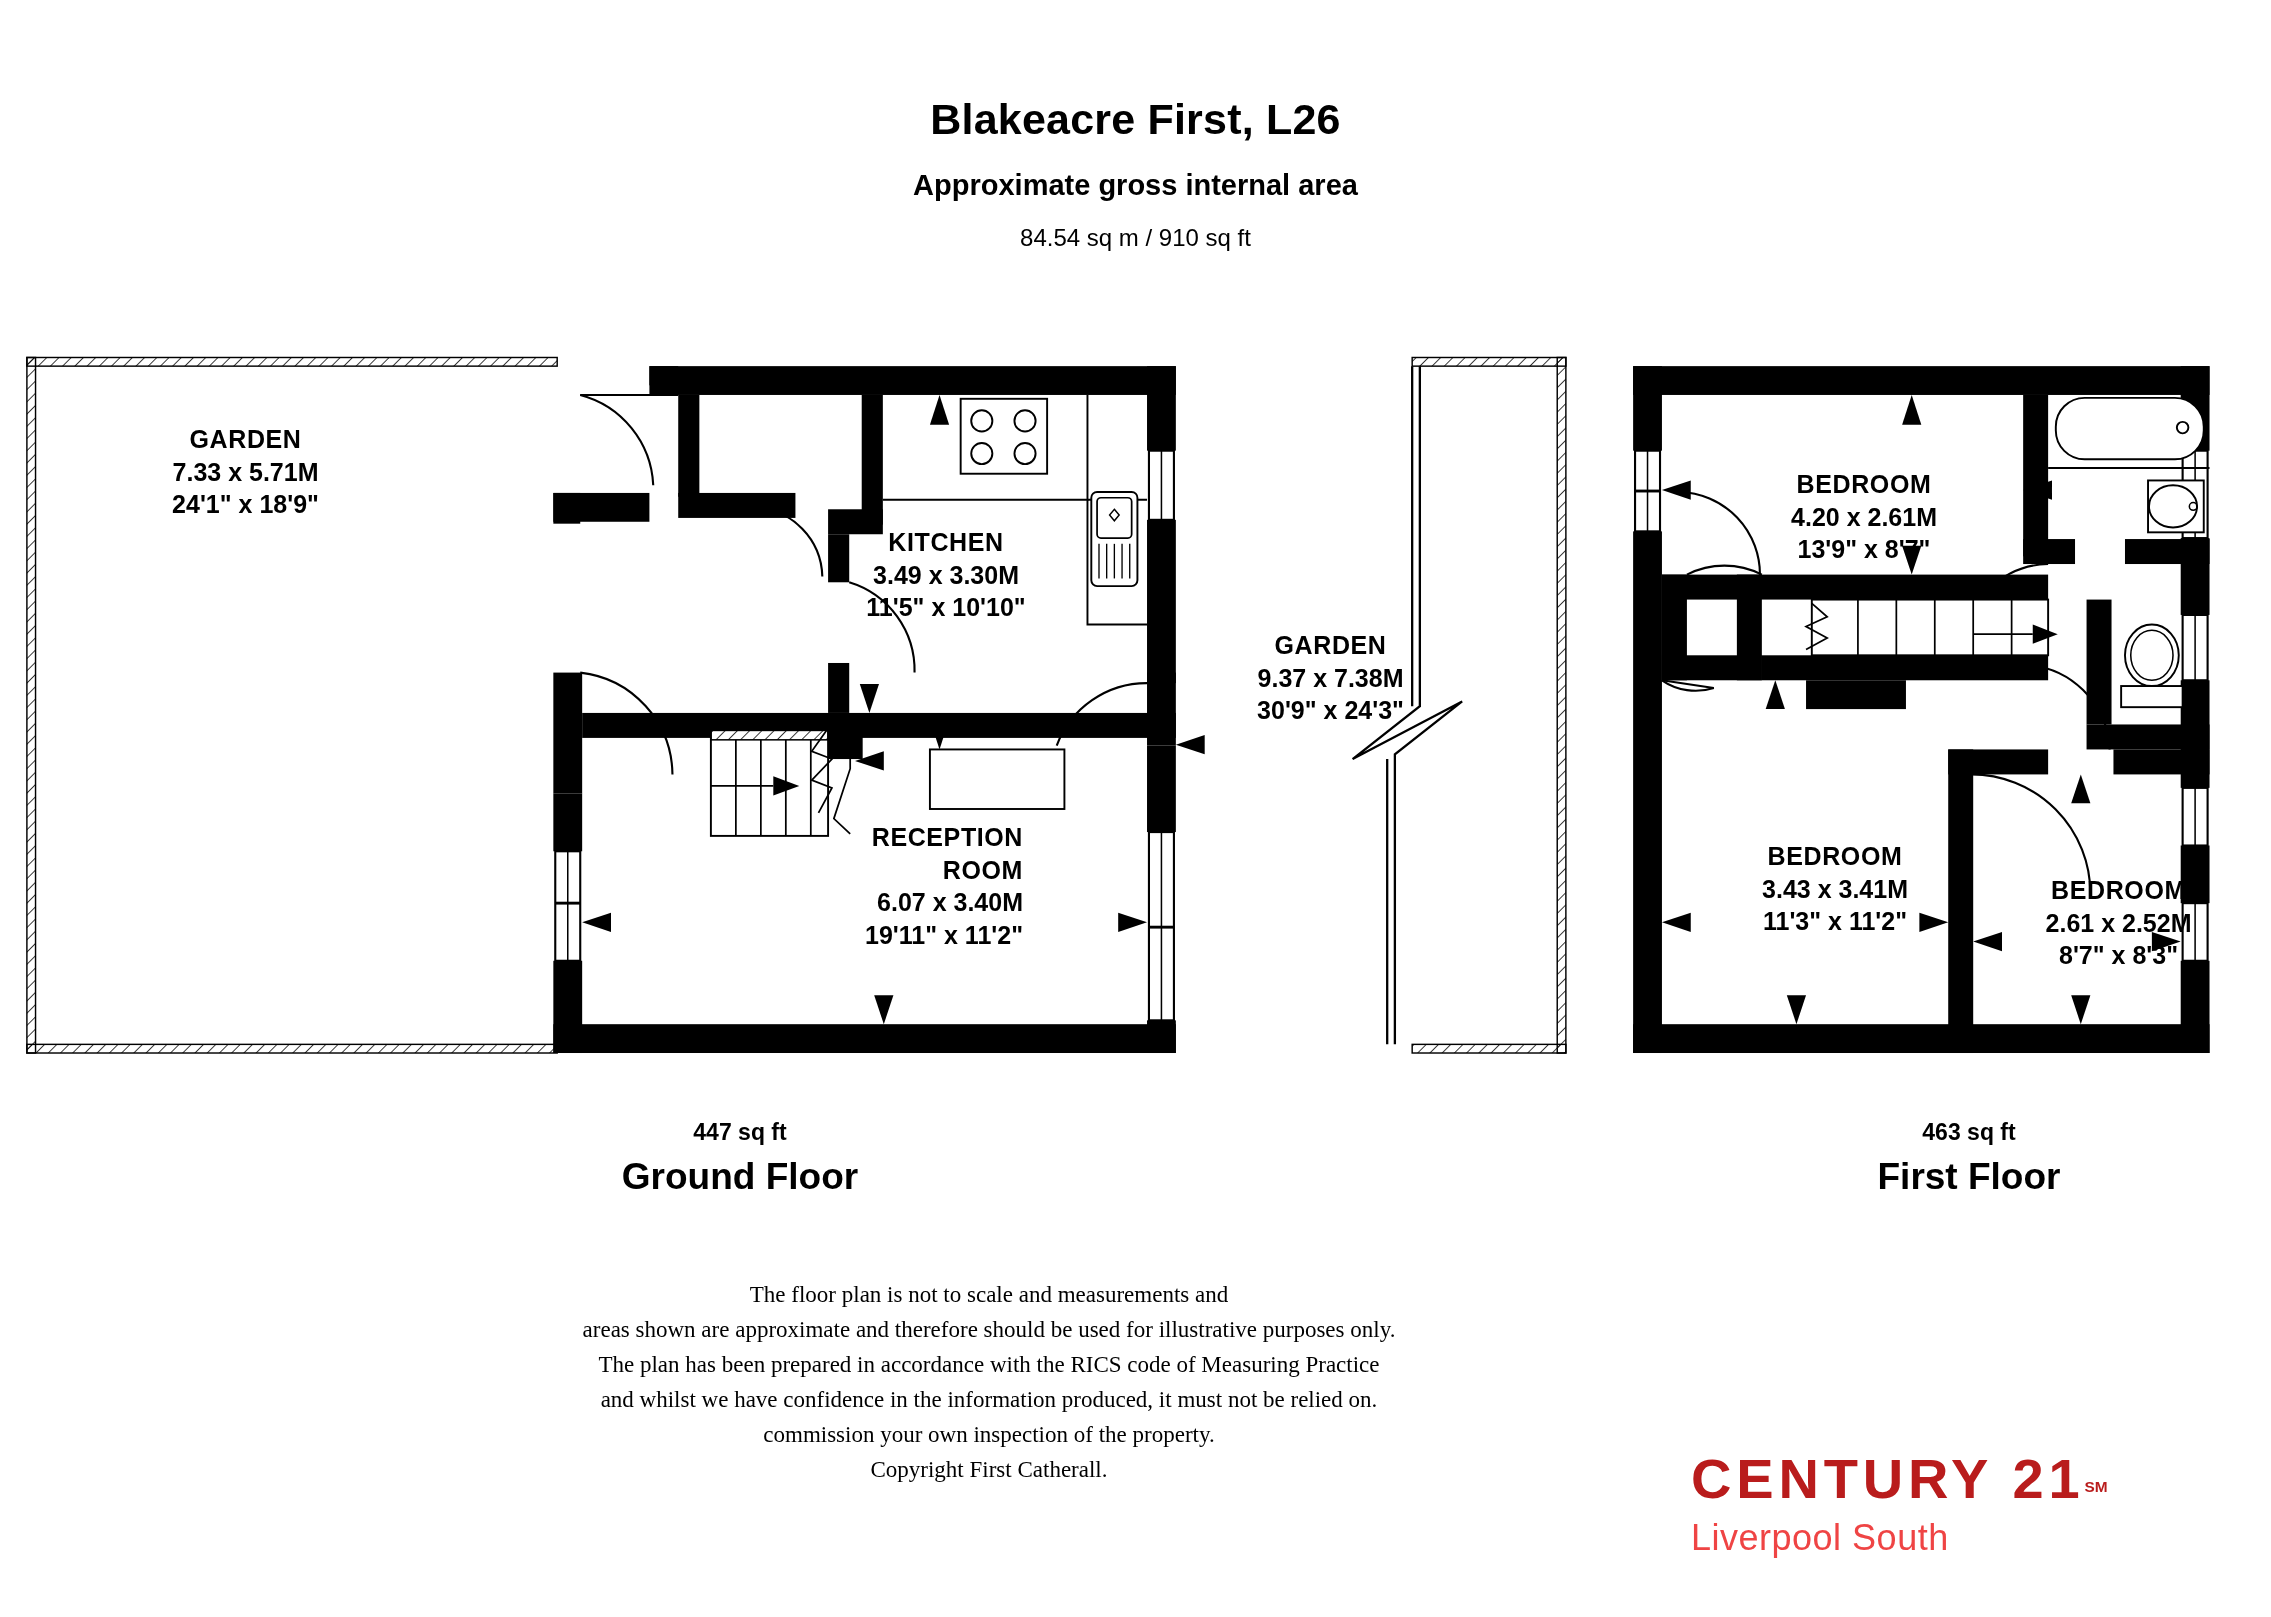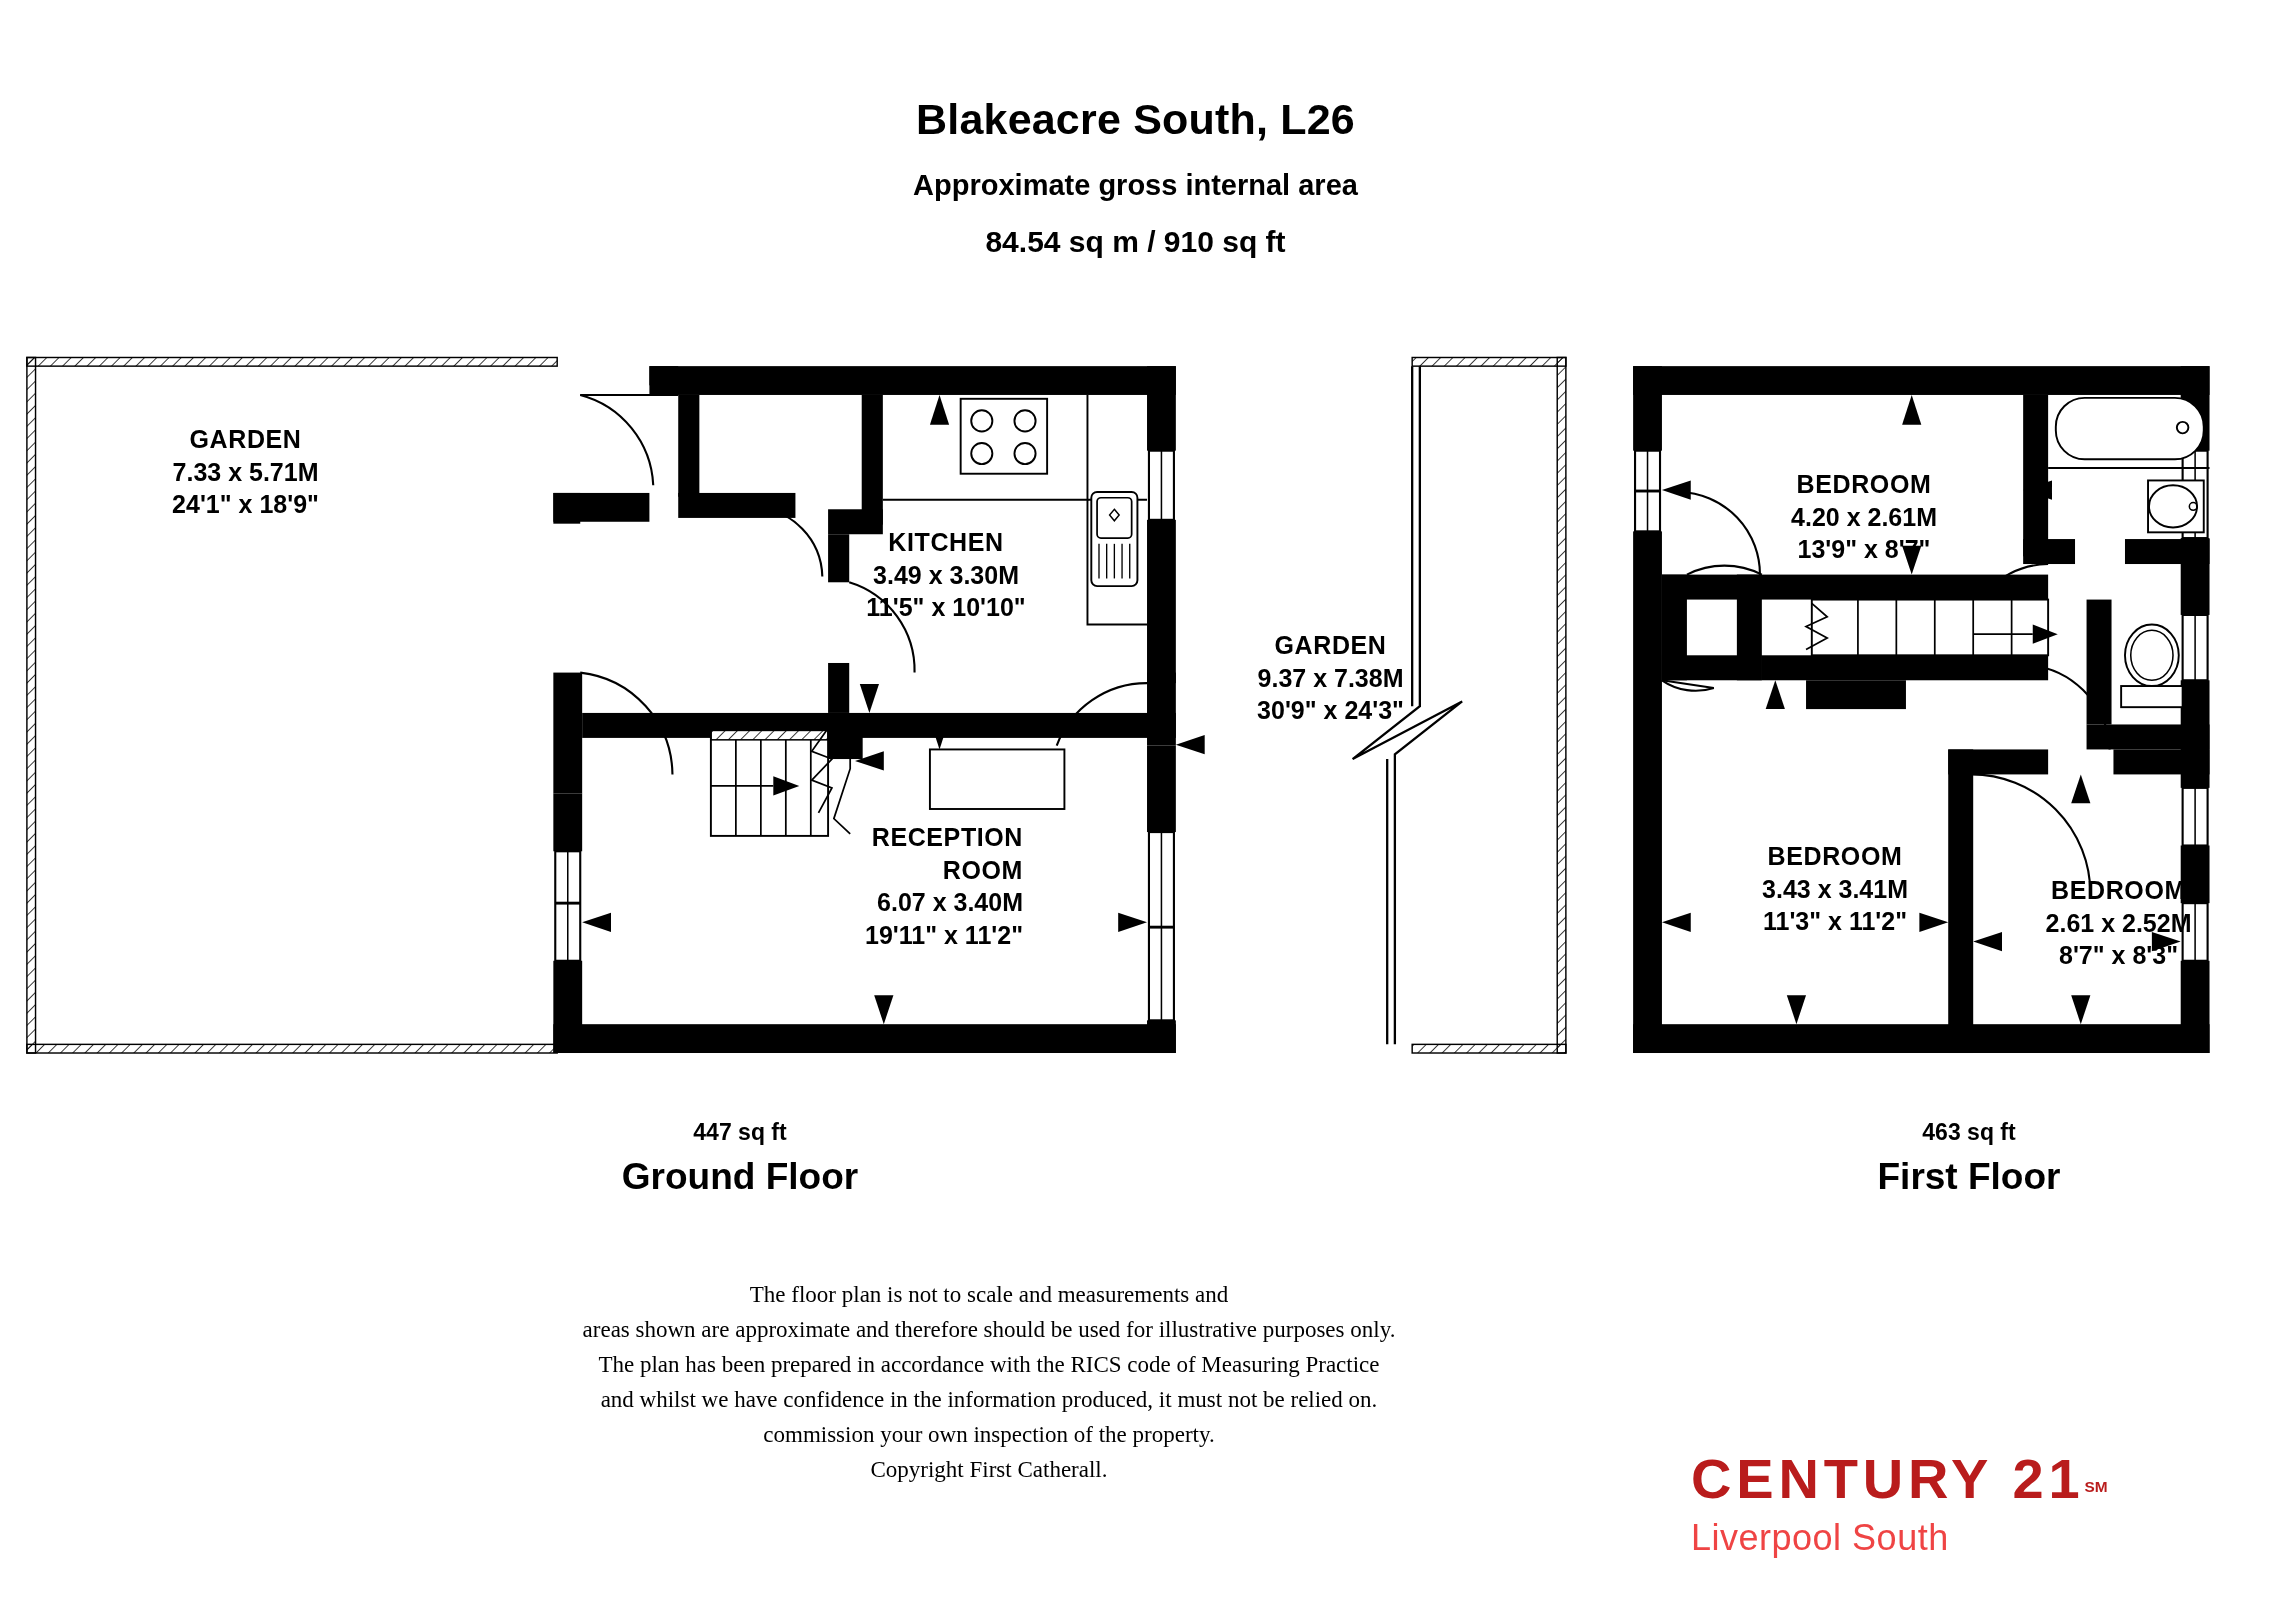--- a/index.html
+++ b/index.html
@@ -32,22 +32,22 @@
     margin: 0 0 27px 0;
     line-height: 1.1;
   }
   .subtitle {
     font-size: 29px;
     font-weight: bold;
     margin: 0 0 23px 0;
     line-height: 1.1;
   }
   .area {
-    font-size: 30px;
-    font-weight: bold;
+    font-size: 24px;
+    font-weight: normal;
     margin: 12px;
     line-height: 1.1;
   }
 
   
   .plan-wrap {
     position: absolute;
     left: 0;
     top: 0;
     width: 2003px;
@@ -132,21 +132,21 @@
     letter-spacing: 0.5px;
     margin-top: 13.4px;
     line-height: 1;
     white-space: nowrap;
   }
 </style>
 </head>
 <body>
 
 <div class="header">
-  <div class="title">Blakeacre South, L26</div>
+  <div class="title">Blakeacre First, L26</div>
   <div class="subtitle">Approximate gross internal area</div>
   <div class="area">84.54 sq m /  910 sq ft</div>
 </div>
 
 <div class="plan-wrap">
 <svg class="plan-svg" width="2271" height="1618" viewBox="0 0 2364 1684" xmlns="http://www.w3.org/2000/svg">
   <defs>
     <pattern id="hatch" width="9" height="9" patternTransform="rotate(45)" patternUnits="userSpaceOnUse">
       <line x1="0" y1="0" x2="0" y2="9" stroke="#000" stroke-width="1.6"></line>
     </pattern>

